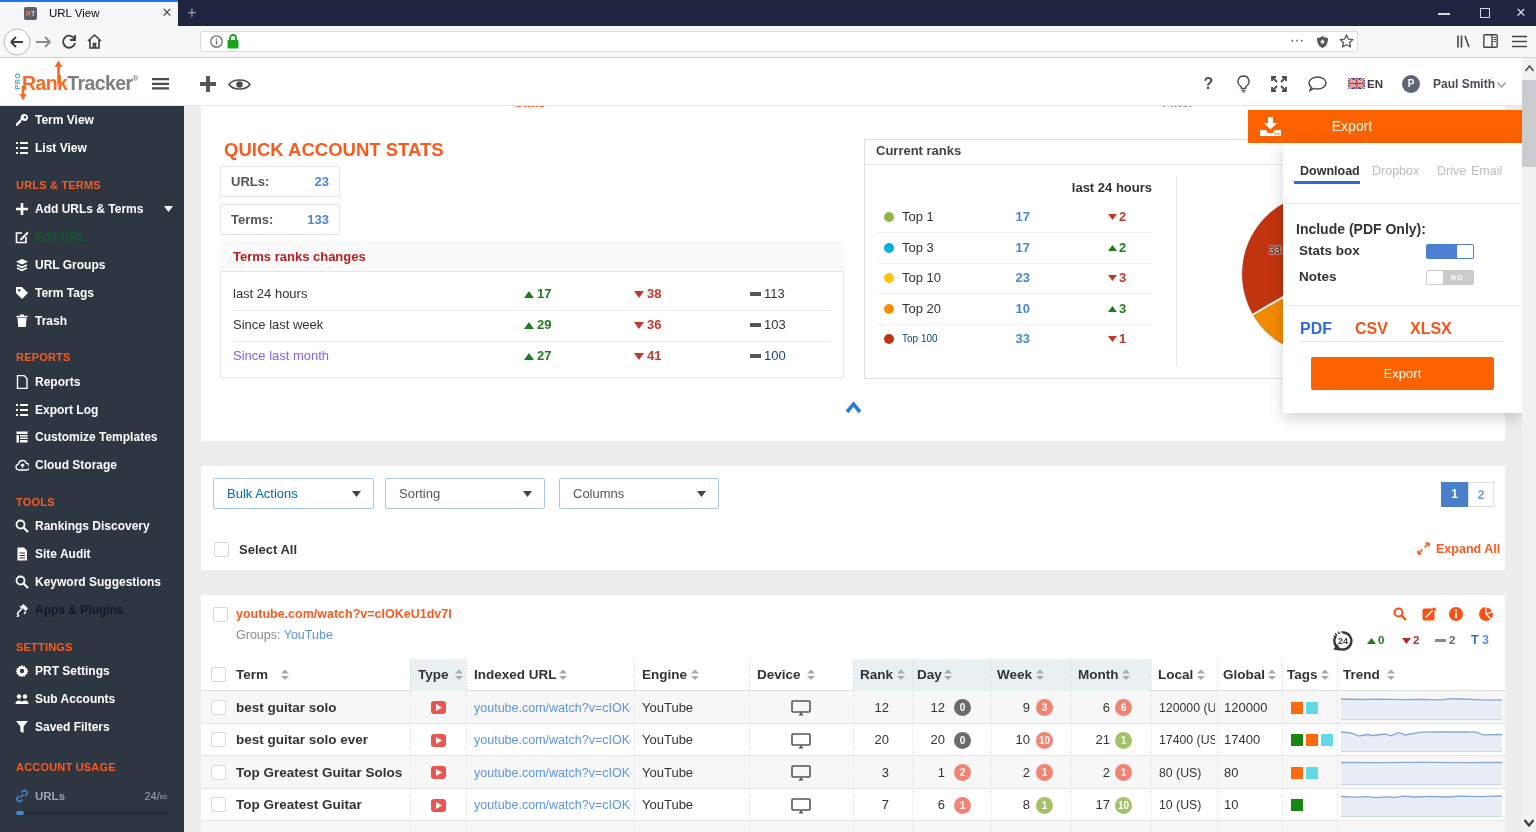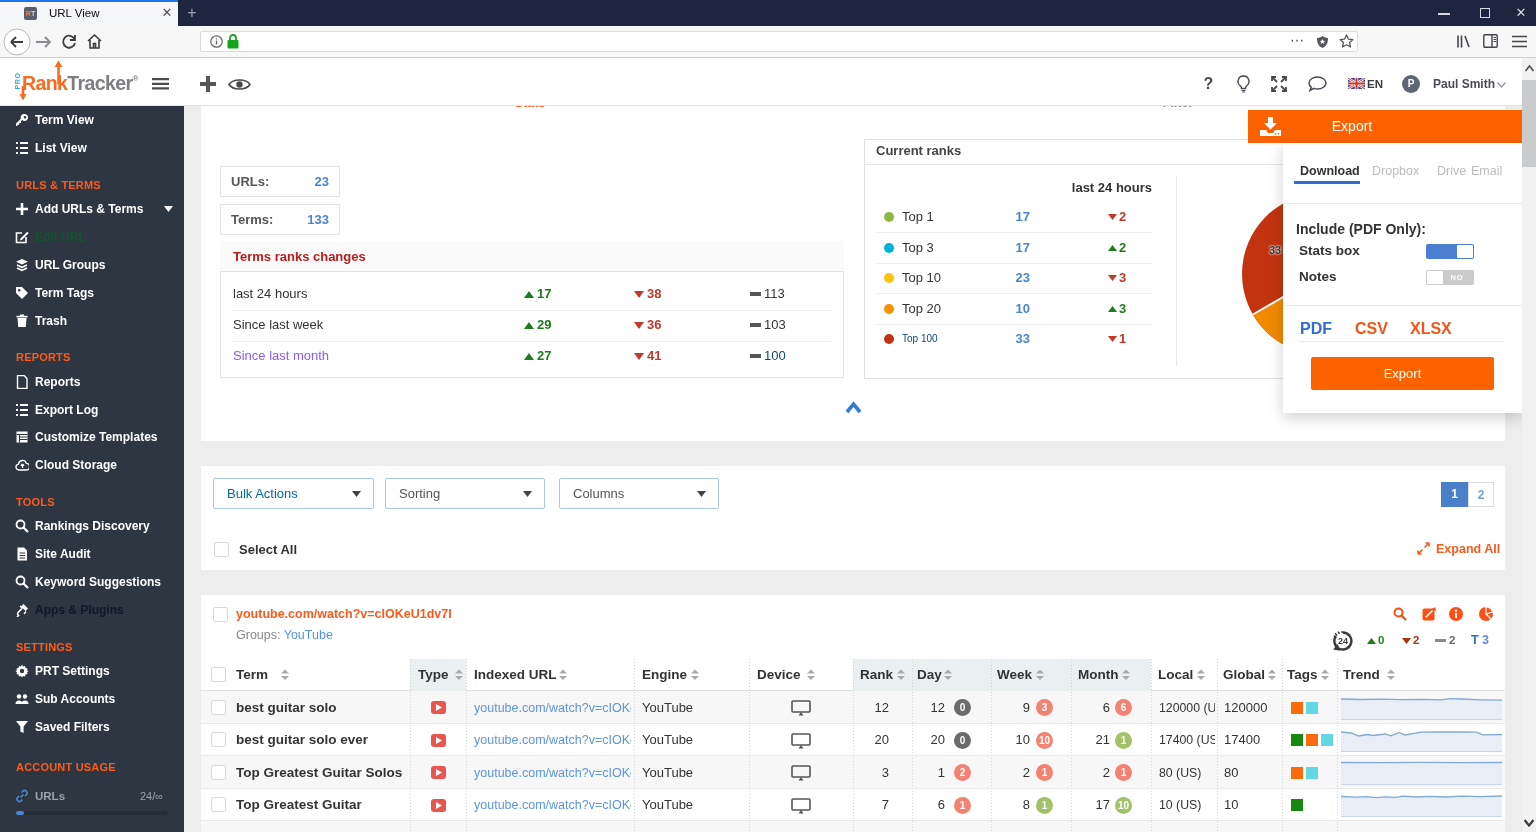--- a/index.html
+++ b/index.html
@@ -200,30 +200,31 @@
 <div class="a" style="left:35px;top:692px;height:14px;line-height:14px;font-size:12px;font-weight:bold;color:#fff">Sub Accounts</div>
 <svg class="a" style="left:15px;top:720px" width="14" height="14" viewBox="0 0 14 14">
       <path d="M1 1 H13 L8.6 6.5 V13 L5.4 11.5 V6.5 Z" fill="#ffffff"></path>
     </svg>
 <div class="a" style="left:35px;top:720px;height:14px;line-height:14px;font-size:12px;font-weight:bold;color:#fff">Saved Filters</div>
 <div class="a" style="left:16px;top:760px;height:14px;line-height:14px;font-size:11px;font-weight:bold;color:#fb5a1d;letter-spacing:.2px">ACCOUNT USAGE</div>
 <svg class="a" style="left:15px;top:789px" width="14" height="14" viewBox="0 0 14 14">
       <path d="M5.5 8.5 L8.5 5.5 M4 7 L2.5 8.5 a2.5 2.5 0 0 0 3.5 3.5 L7.5 10.5 M6.5 3.5 L8 2 a2.5 2.5 0 0 1 3.5 3.5 L10 7" stroke="#4a86d6" stroke-width="1.6" fill="none"></path>
     </svg>
 <div class="a" style="left:35px;top:789px;height:14px;line-height:14px;font-size:11.5px;font-weight:bold;color:#9aa3ae">URLs</div>
-<div class="a" style="left:140px;top:789px;width:32px;height:14px;line-height:14px;font-size:11px;color:#9aa3ae;text-align:left">24/∞</div>
+<div class="a" style="left:140px;top:789px;width:32px;height:14px;line-height:14px;font-size:11px;color:#9aa3ae;text-align:center">24/∞</div>
 <div class="a" style="left:16px;top:811px;width:152px;height:4px;background:#242d38;border-radius:2px"></div>
 <div class="a" style="left:16px;top:811px;width:8px;height:4px;background:#4a86d6;border-radius:2px"></div>
 <div class="a" style="left:201px;top:106px;width:1304px;height:335px;background:#fff"></div>
 <div class="a" style="left:500px;top:106px;width:60px;height:4px;overflow:hidden">
       <div style="margin-top:-10px;text-align:center;font-size:12.5px;font-weight:bold;color:#fb5a1d">Stats</div>
     </div>
 <div class="a" style="left:1148px;top:106px;width:60px;height:4px;overflow:hidden">
       <div style="margin-top:-10px;text-align:center;font-size:12.5px;font-weight:bold;color:#8e8e93">Filter</div>
     </div>
+<div class="a" style="left:224px;top:141px;width:400px;height:18px;line-height:18px;font-size:18.5px;font-weight:bold;color:#fb5a1d">QUICK ACCOUNT STATS</div>
 <div class="a" style="left:220px;top:166px;width:120px;height:31px;border:1px solid #e4e4e4"></div>
 <div class="a" style="left:231px;top:166px;height:31px;line-height:31px;font-size:13px;font-weight:bold;color:#555">URLs:</div>
 <div class="a" style="left:260px;top:166px;width:69px;height:31px;line-height:31px;font-size:13px;font-weight:bold;color:#4a86d2;text-align:right">23</div>
 <div class="a" style="left:220px;top:204px;width:120px;height:31px;border:1px solid #e4e4e4"></div>
 <div class="a" style="left:231px;top:204px;height:31px;line-height:31px;font-size:13px;font-weight:bold;color:#555">Terms:</div>
 <div class="a" style="left:260px;top:204px;width:69px;height:31px;line-height:31px;font-size:13px;font-weight:bold;color:#4a86d2;text-align:right">133</div>
 <div class="a" style="left:220px;top:241px;width:624px;height:137px;border:1px solid #e4e4e4;background:#fff"></div>
 <div class="a" style="left:220px;top:241px;width:624px;height:31px;background:#fafafa;border-bottom:1px solid #e4e4e4"></div>
 <div class="a" style="left:233px;top:241px;height:31px;line-height:31px;font-size:13px;font-weight:bold;color:#b91c1c">Terms ranks changes</div>
 <div class="a" style="left:233px;top:286px;height:16px;line-height:16px;font-size:13px;color:#333">last 24 hours</div>

